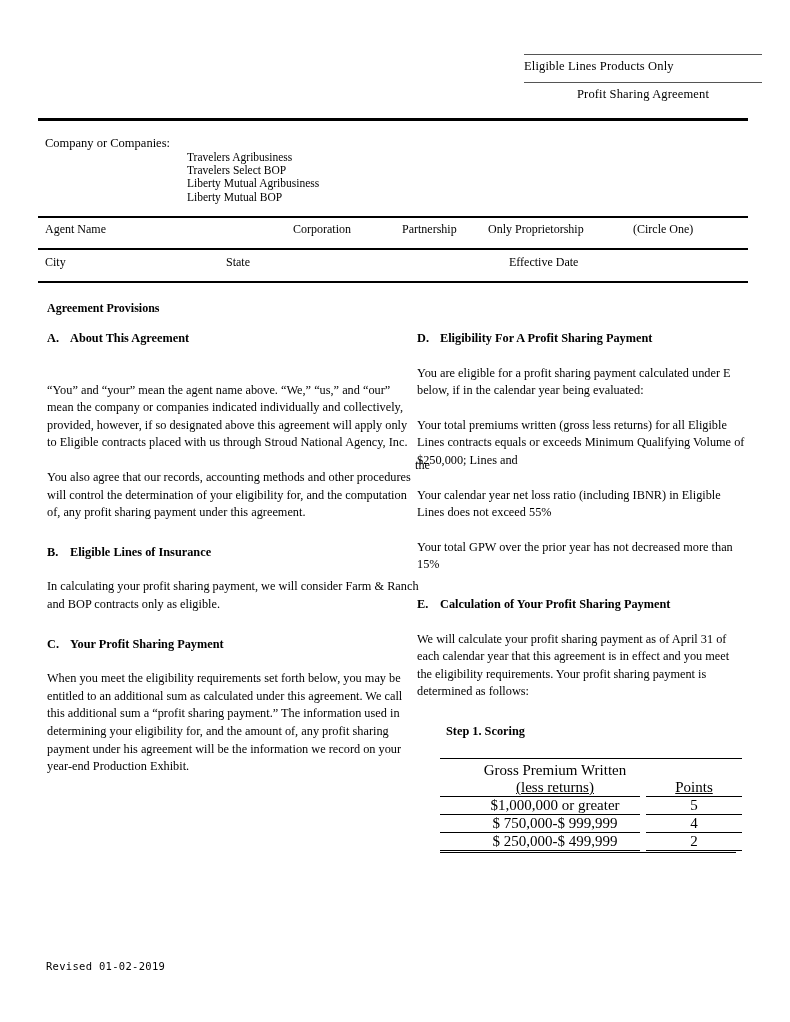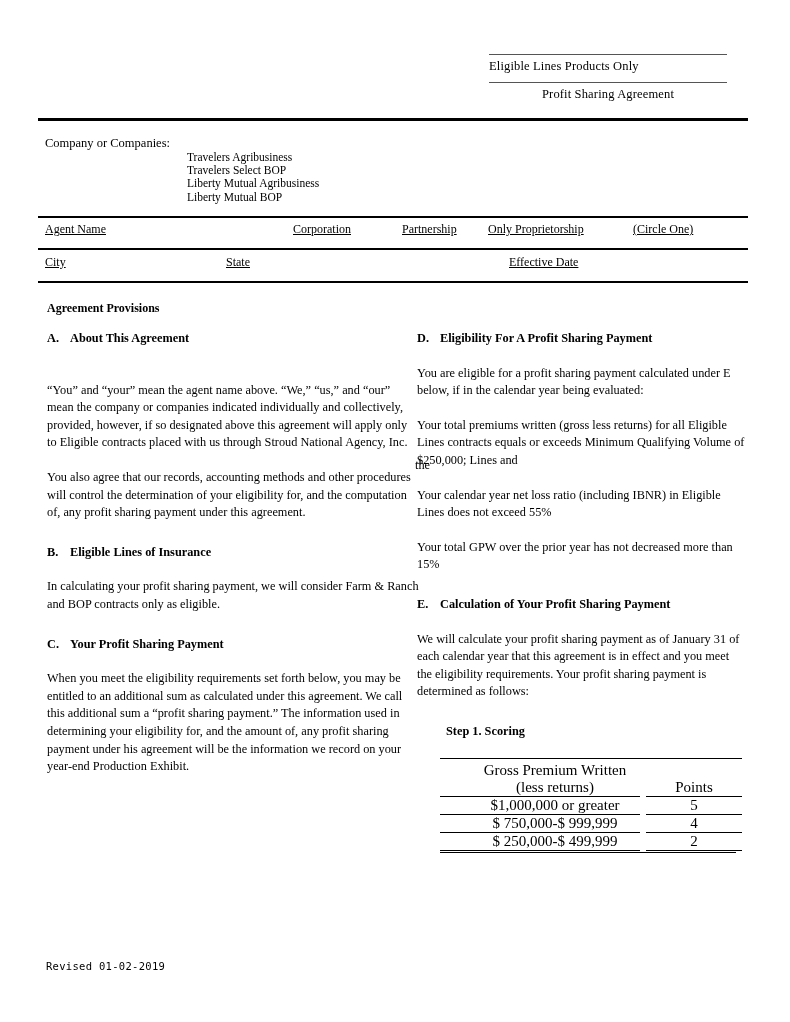--- a/index.html
+++ b/index.html
@@ -16,21 +16,21 @@
     position: relative;
     width: 790px;
     height: 1022px;
     background: #ffffff;
     overflow: hidden;
   }
 
   
   .header-titles {
     position: absolute;
-    left: 489px;
+    left: 524px;
     top: 54px;
     width: 238px;
   }
   .title-row {
     border-top: 1px solid #555;
     padding-top: 4px;
     padding-bottom: 8px;
     font-size: 12.5px;
     letter-spacing: 0.15px;
     white-space: nowrap;
@@ -74,21 +74,20 @@
     position: absolute;
     left: 45px;
     width: 700px;
     font-size: 12px;
     height: 16px;
   }
   .field-row span {
     position: absolute;
     white-space: nowrap;
     top: 0;
-    text-decoration: underline;
   }
 
   
   .provisions-title {
     position: absolute;
     left: 47px;
     top: 301px;
     font-size: 12px;
     font-weight: bold;
   }
@@ -153,20 +152,21 @@
     flex: 0 0 200px;
     text-align: center;
     padding-left: 30px;
   }
   .st-head-pts {
     flex: 1;
     text-align: center;
   }
   .st-head-l2 {
     display: flex;
+    text-decoration: underline;
   }
   .st-head-l2 .d {
     flex: 0 0 200px;
     text-align: center;
     padding-left: 30px;
     border-bottom: 1.2px solid #000;
   }
   .st-head-l2 .p {
     flex: 1;
     text-align: center;
@@ -290,21 +290,21 @@
     <p class="body hang2">Your calendar year net loss ratio (including IBNR) in Eligible Lines does not exceed 55%</p>
     <div class="gap-md"></div>
     <p class="body hang2">Your total GPW over the prior year has not decreased more than 15%</p>
 
     <div class="gap-lg"></div>
     <div class="sec">
       <div class="sec-letter">E.</div>
       <div class="sec-title">Calculation of Your Profit Sharing Payment</div>
     </div>
     <div class="gap-md"></div>
-    <p class="body hang2">We will calculate your profit sharing payment as of January 31 of each calendar year that this agreement is in effect and you meet the eligibility requirements.  Your profit sharing payment is determined as follows:</p>
+    <p class="body hang2">We will calculate your profit sharing payment as of April 31 of each calendar year that this agreement is in effect and you meet the eligibility requirements.  Your profit sharing payment is determined as follows:</p>
     <div class="gap-lg"></div>
     <div class="step-label">Step 1.  Scoring</div>
   </div>
 
   <div class="stray-the">the</div>
 
   <div class="score-table">
     <div class="st-toprule"></div>
 
     <div class="st-headrow">

